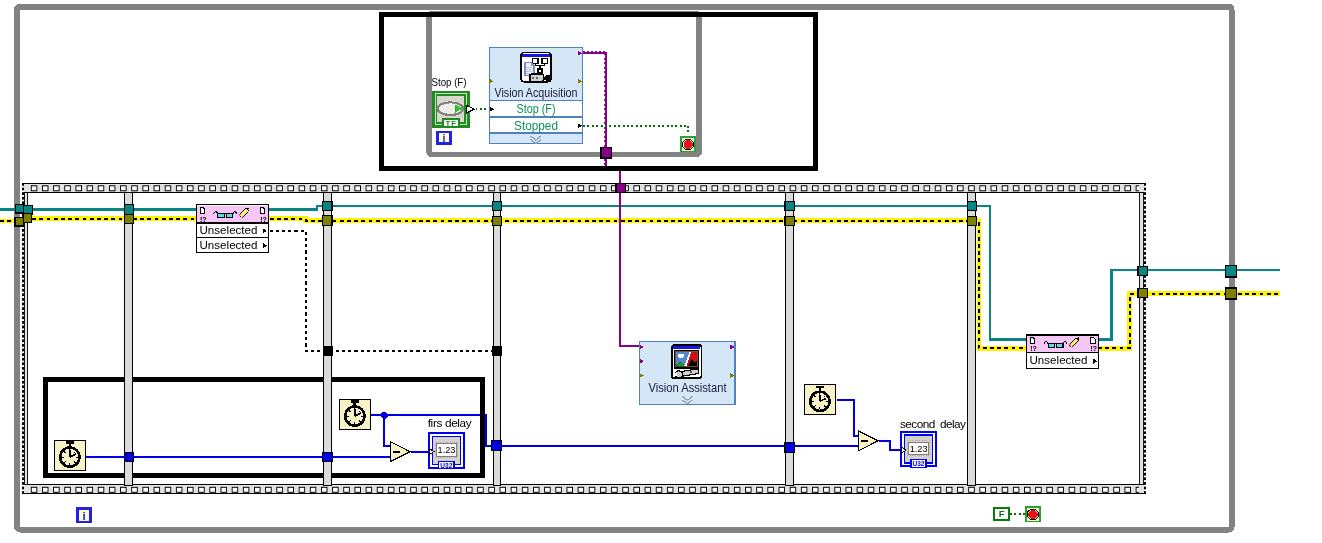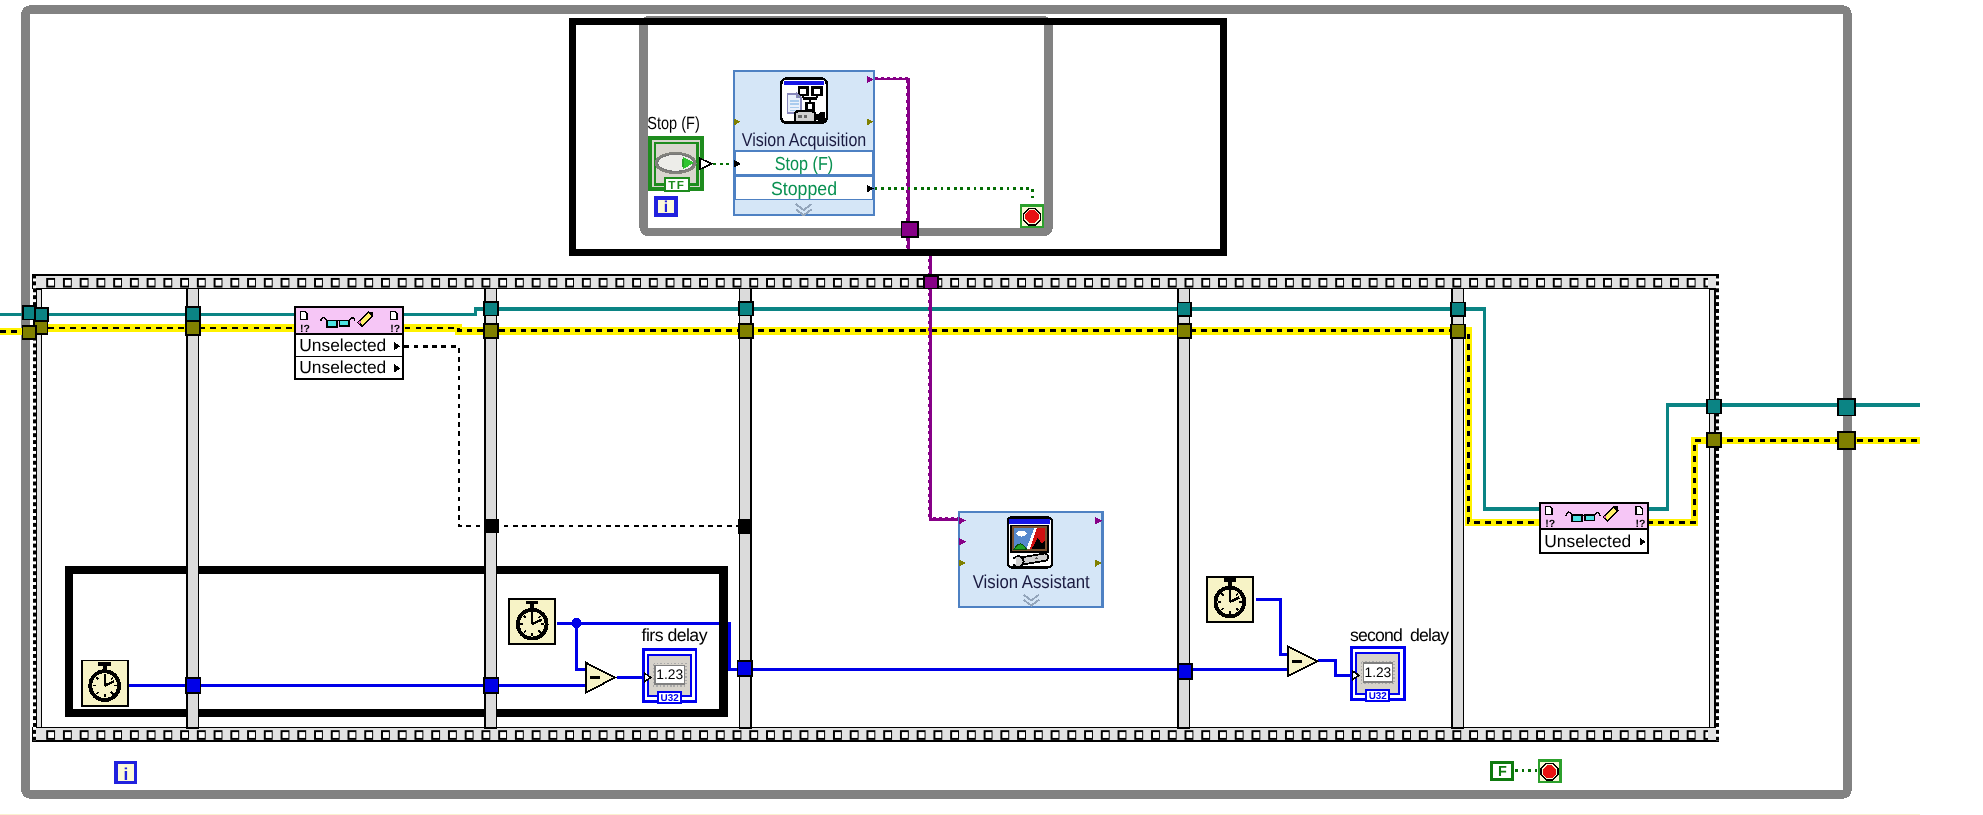--- a/index.html
+++ b/index.html
@@ -1,16 +1,16 @@
 <!DOCTYPE html>
 <html><head>
 <meta charset="utf-8">
 <style>
 html,body{margin:0;padding:0;background:#fff;}
-#stage{position:relative;width:1280px;height:543px;background:#eab308;overflow:hidden;}
+#stage{position:relative;width:1280px;height:543px;background:#fef9c3;overflow:hidden;}
 text{font-family:"Liberation Sans",sans-serif;}
 </style>
 </head>
 <body>
 <div id="stage">
 <svg width="1322" height="543" viewBox="0 0 1322 543" shape-rendering="crispEdges" style="position:absolute;left:0;top:0">
 <defs>
 <pattern id="filmtop" x="30.8" y="185.3" width="11.16" height="9" patternUnits="userSpaceOnUse">
 <rect x="0.5" y="0.5" width="5.2" height="5.2" fill="#ffffff" stroke="#000" stroke-width="1"></rect>
 </pattern>

